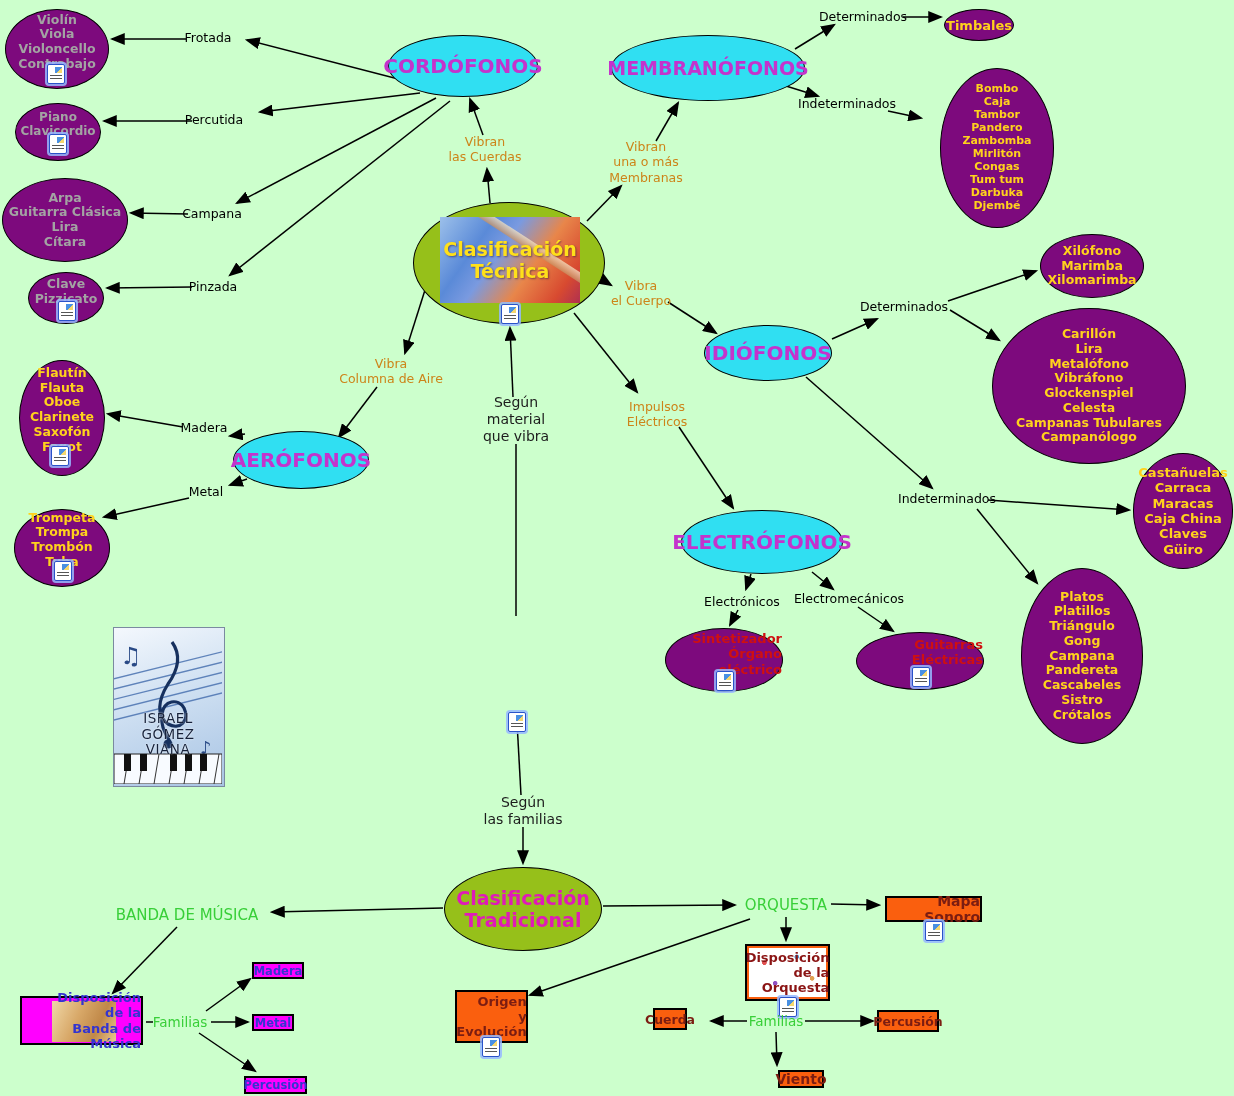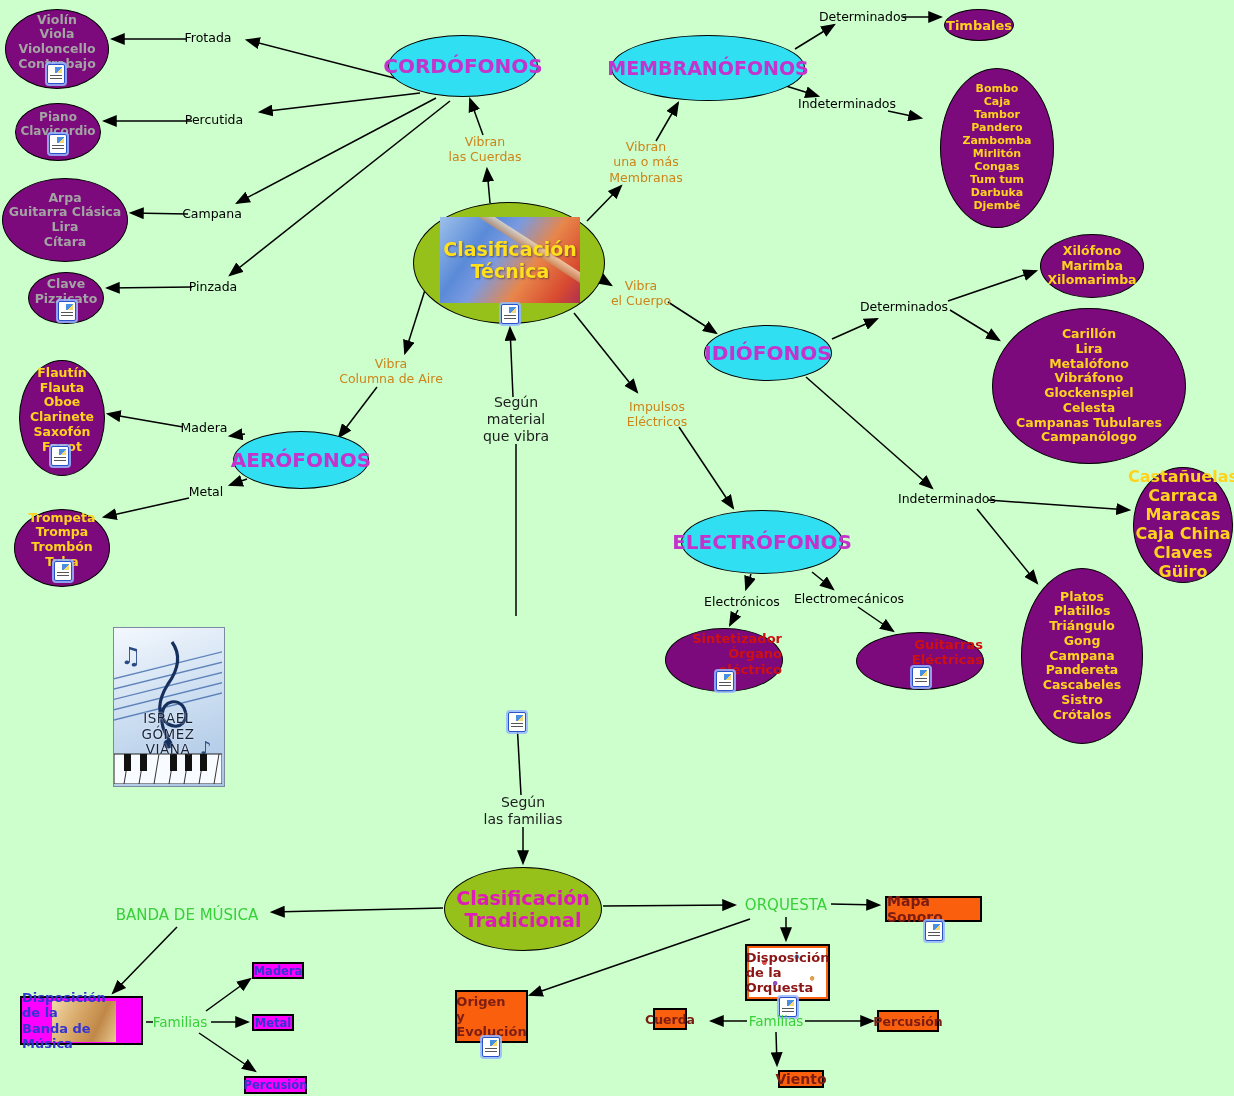--- a/index.html
+++ b/index.html
@@ -20,21 +20,21 @@
   .pre{white-space:pre-line;line-height:1.18;}
 
   .elabel{position:absolute;transform:translate(-50%,-50%);text-align:center;
           white-space:pre-line;font-size:12.5px;line-height:1.22;}
   .lab-purple{color:#000000;}
   .lab-orange{color:#cd8419;}
   .lab-black{color:#1c1c1c;font-size:14px;}
   .lab-green{color:#38cf38;}
 
   .box{position:absolute;box-sizing:border-box;display:flex;align-items:center;justify-content:center;
-       text-align:left;font-weight:bold;}
+       text-align:right;font-weight:bold;}
   .obox{background:#fa5f0e;border:2px solid #000;color:#7b1d12;}
   .mbox{background:#ff00ff;border:2px solid #000;color:#3434d0;}
 
   .main-title{position:absolute;left:400px;top:618px;width:233px;height:102px;background:#ffff00;
               border:2.5px solid #000;border-radius:12px;box-sizing:border-box;
               display:flex;align-items:center;justify-content:center;text-align:center;
               color:#ef1fc4;font-weight:bold;font-size:26px;line-height:1.2;}
 
   .ct-image{position:absolute;left:440px;top:217px;width:140px;height:86px;
             background:linear-gradient(125deg,#9cc0ea 0%,#5a8ad8 28%,#7a9ae0 42%,#e8864a 64%,#d84a30 86%,#b03050 100%);
@@ -207,21 +207,21 @@
     <span class="pre">Carillón
 Lira
 Metalófono
 Vibráfono
 Glockenspiel
 Celesta
 Campanas Tubulares
 Campanólogo</span>
   </div>
 
-  <div class="ellipse purple yellow-text" style="left:1133px;top:459px;width:100px;height:116px;font-size:16px">
+  <div class="ellipse purple yellow-text" style="left:1133px;top:445px;width:100px;height:116px;font-size:13px">
     <span class="pre">Castañuelas
 Carraca
 Maracas
 Caja China
 Claves
 Güiro</span>
   </div>
 
   <div class="ellipse purple yellow-text" style="left:1021px;top:560px;width:122px;height:176px;font-size:12.5px">
     <span class="pre">Platos

